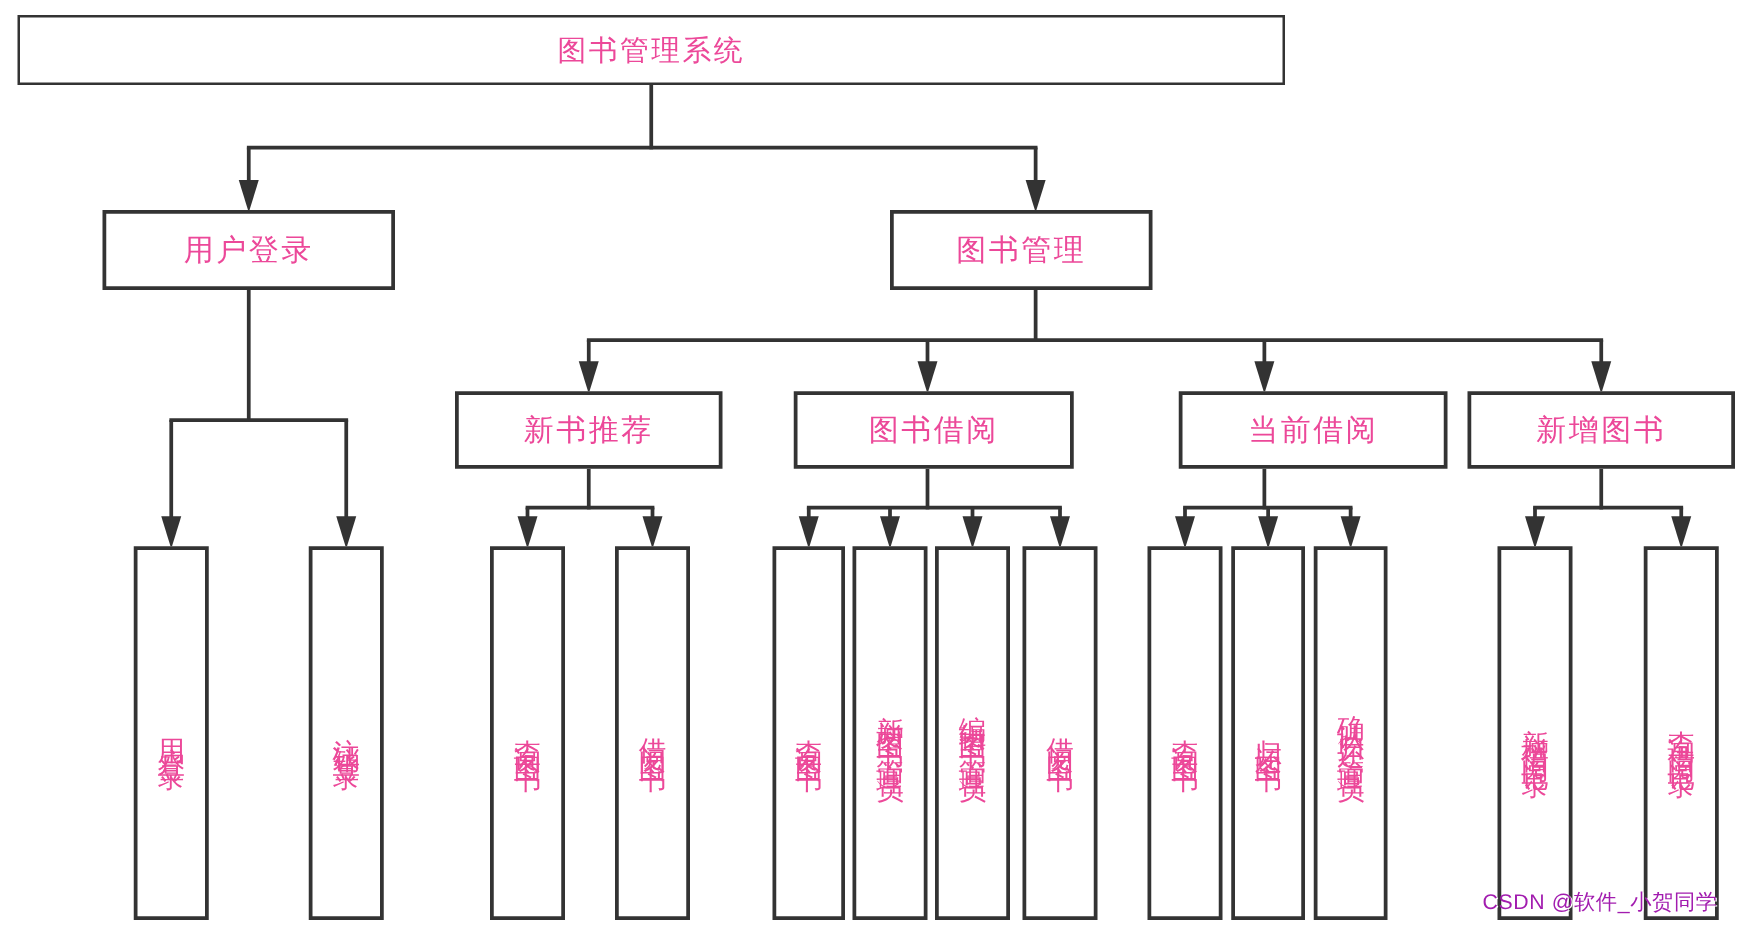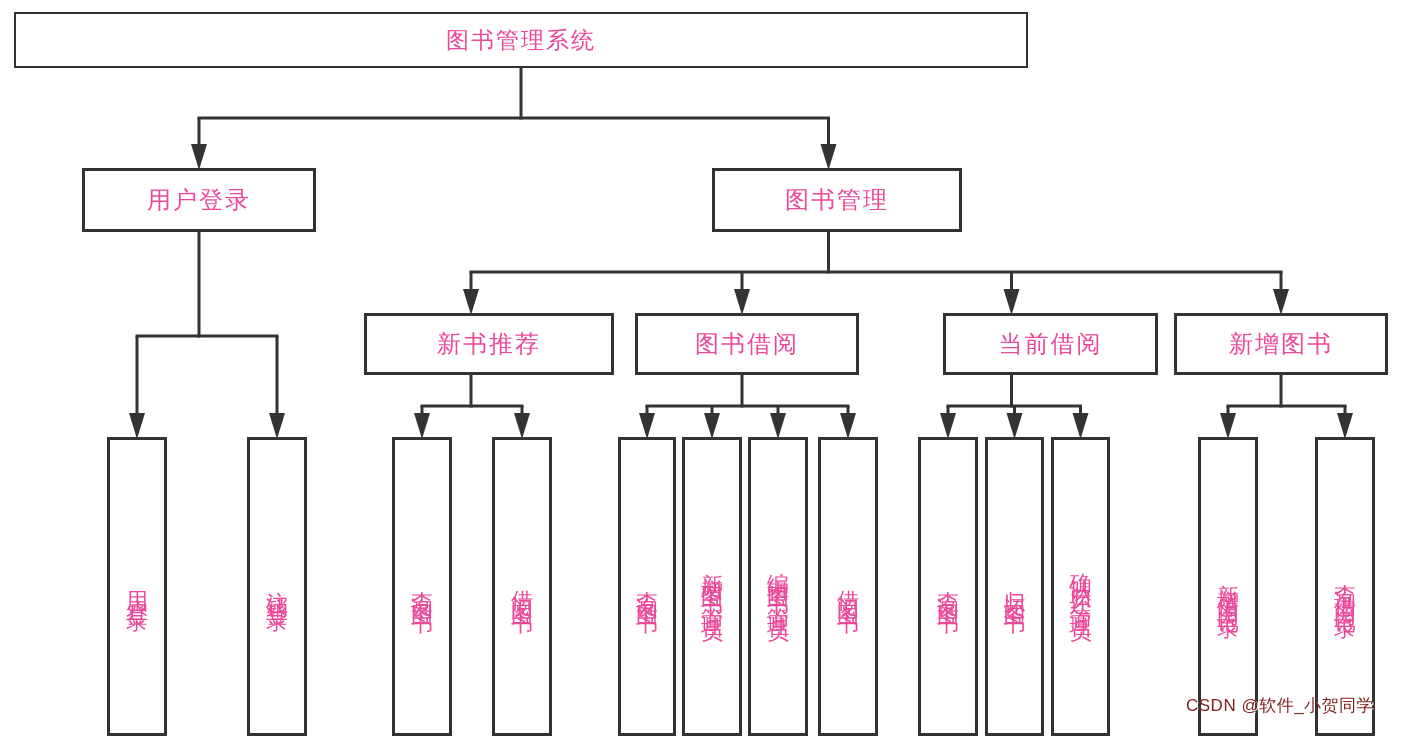--- a/index.html
+++ b/index.html
@@ -38,24 +38,24 @@
     writing-mode: vertical-rl;
     text-orientation: mixed;
     font-size: 22px;
     letter-spacing: 7px;
     line-height: 1;
     white-space: normal;
   }
   .watermark {
     position: absolute;
     left: 1186px;
-    top: 694px;
+    top: 710px;
     font-size: 17px;
     letter-spacing: 0.5px;
-    color: #7f1d1d;
+    color: #a21caf;
     text-shadow: 1px 1px 0 #ffffff;
     white-space: nowrap;
     z-index: 5;
   }
 </style>
 </head>
 <body>
 
 <div id="canvas">
   <svg id="connectors" viewBox="0 0 1405 747" xmlns="http://www.w3.org/2000/svg">
@@ -112,24 +112,24 @@
       <line x1="1345" y1="406" x2="1345" y2="417" stroke="#333333" stroke-width="3"></line>
       <polygon points="1337,413 1353,413 1345,439" fill="#333333"></polygon>
     </svg>
   <div class="watermark">CSDN @软件_小贺同学</div>
 <div class="node root" style="left: 14px; top: 12px; width: 1014px; height: 56px;">
       <span class="label">图书管理系统</span>
     </div>
     <div class="node" style="left: 82px; top: 168px; width: 234px; height: 64px;">
       <span class="label">用户登录</span>
     </div>
-    <div class="node" style="left: 712px; top: 168px; width: 250px; height: 64px;">
+    <div class="node" style="left: 712px; top: 168px; width: 210px; height: 64px;">
       <span class="label">图书管理</span>
     </div>
-    <div class="node" style="left: 364px; top: 313px; width: 250px; height: 62px;">
+    <div class="node" style="left: 364px; top: 313px; width: 214px; height: 62px;">
       <span class="label">新书推荐</span>
     </div>
     <div class="node" style="left: 635px; top: 313px; width: 224px; height: 62px;">
       <span class="label">图书借阅</span>
     </div>
     <div class="node" style="left: 904px; top: 313px; width: 215px; height: 62px; margin-left: 39px;">
       <span class="label">当前借阅</span>
     </div>
     <div class="node" style="left: 1174px; top: 313px; width: 214px; height: 62px;">
       <span class="label">新增图书</span>

